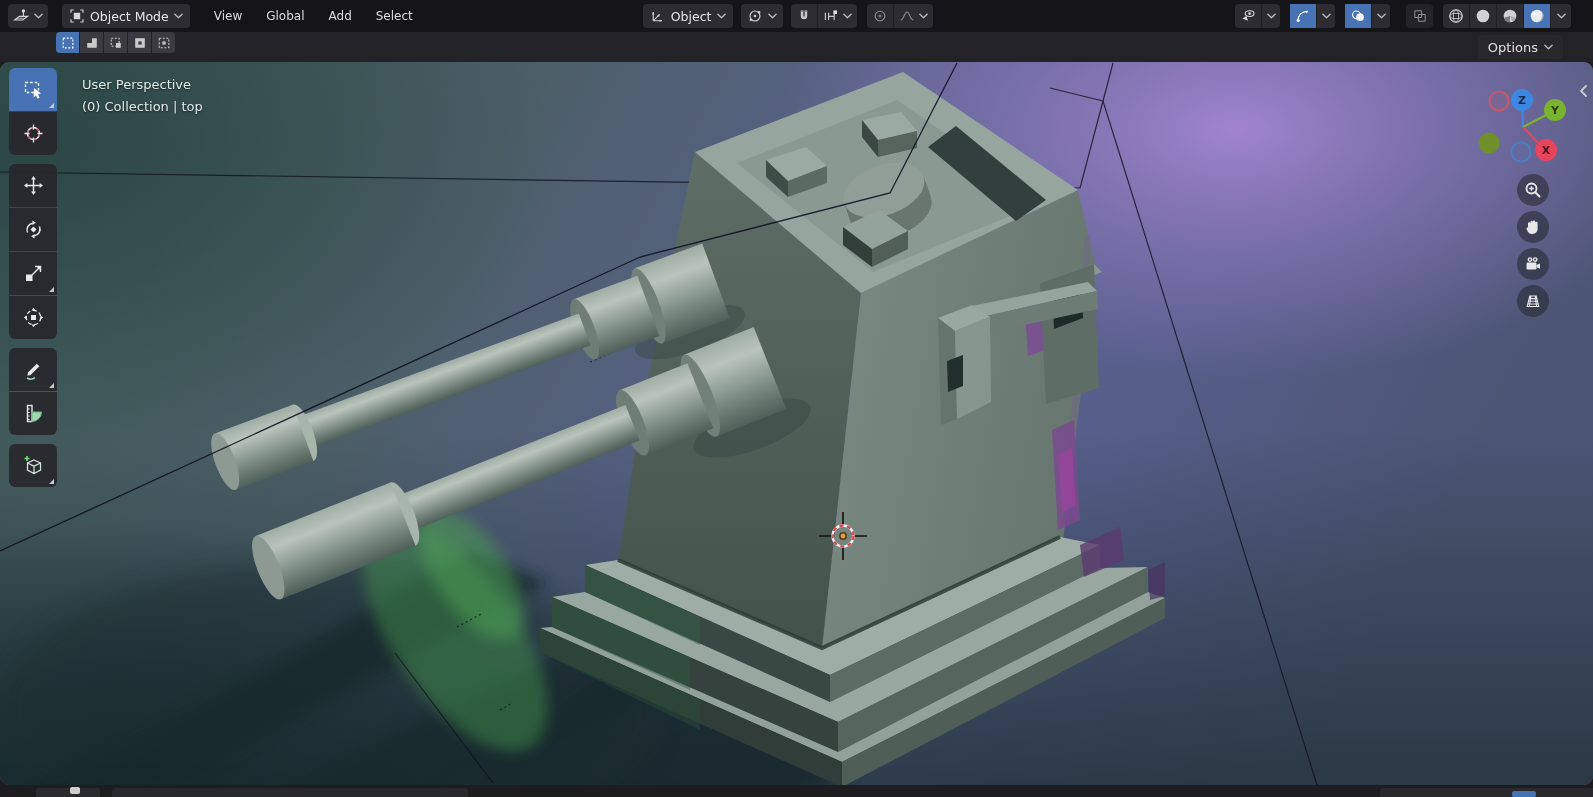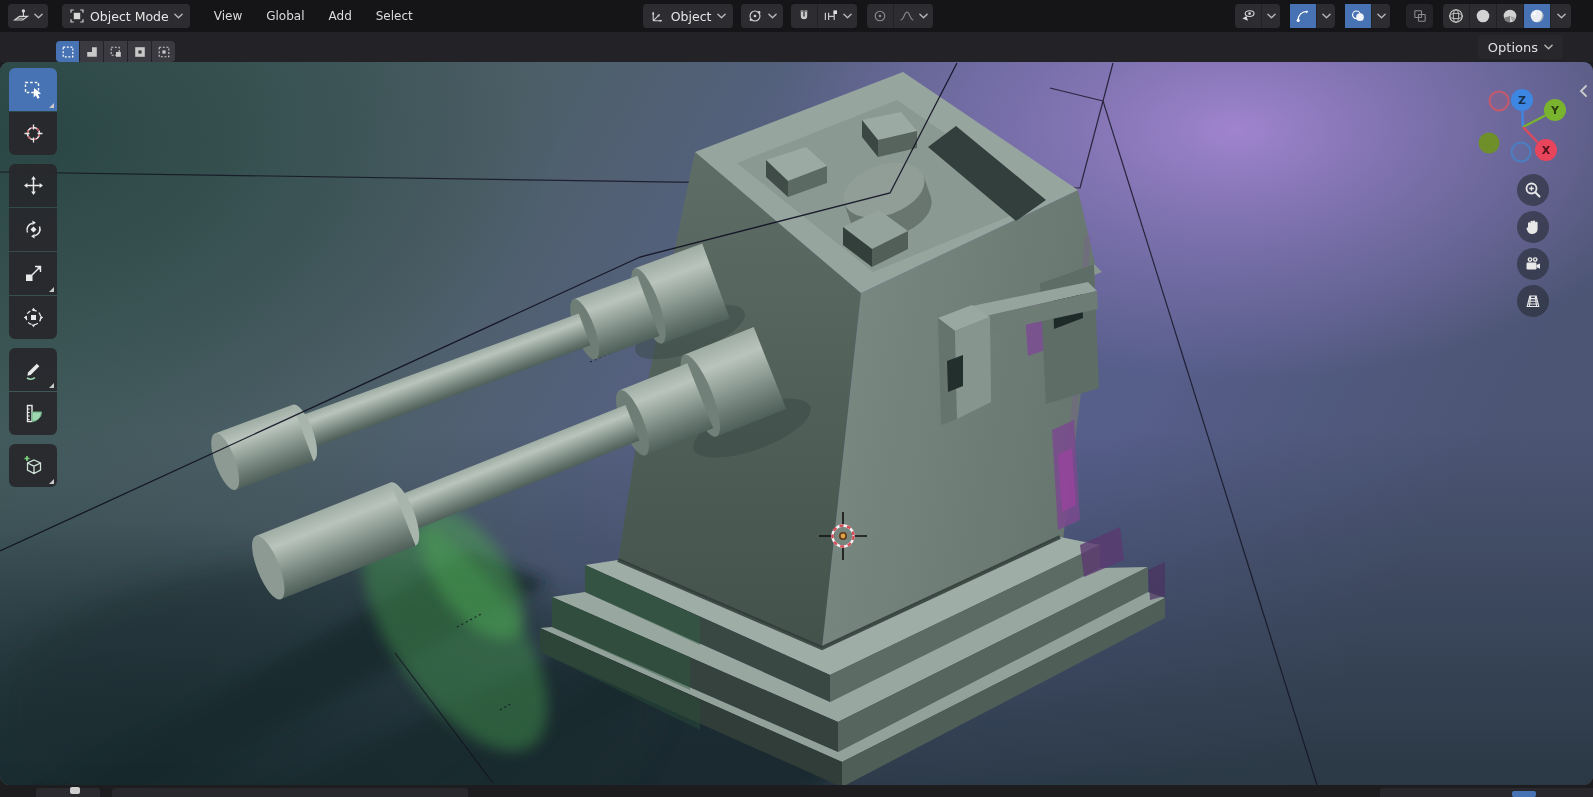--- a/index.html
+++ b/index.html
@@ -13,21 +13,21 @@
   .grp .seg{display:flex;align-items:center;justify-content:center;height:24px;min-width:26px;}
   .grp .seg+.seg{border-left:1px solid #222225;}
   .active-blue{background:#4772b3 !important;}
   .menu{color:#dcdcdc;font-size:12px;padding:0 12px;height:26px;display:flex;align-items:center;border-radius:4px;}
   .chev{width:9px;height:6px;}
   .chev path{fill:none;stroke:#b5b5b5;stroke-width:1.6;stroke-linecap:round;stroke-linejoin:round;}
   .spacer{flex:1;}
   .icon16{width:16px;height:16px;display:block;}
   .icon18{width:18px;height:18px;display:block;}
   
-  .toolheader{position:absolute;left:0;top:32px;width:100%;height:30px;background:#232327;display:flex;align-items:flex-end;}
+  .toolheader{position:absolute;left:0;top:32px;width:100%;height:30px;background:#232327;display:flex;align-items:flex-start;}
   .selmodes{display:flex;gap:1px;margin-left:56px;}
   .selmode{width:23px;height:21px;background:#3a3a40;display:flex;align-items:center;justify-content:center;}
   .selmode:first-child{border-radius:4px 0 0 4px;}
   .selmode:last-child{border-radius:0 4px 4px 0;}
   .options{position:absolute;right:30px;top:3px;display:flex;align-items:center;gap:6px;background:#28282c;border-radius:4px;height:24px;padding:0 10px;color:#e0e0e0;font-size:13px;}
   
   .viewport{position:absolute;left:0;top:62px;width:1593px;height:723px;border-radius:9px;overflow:hidden;}
   .scene{position:absolute;left:0;top:0;}
   .overlay-text{position:absolute;left:82px;top:12px;color:#e3e9e8;font-size:13px;line-height:22px;text-shadow:0 1px 2px rgba(0,0,0,.55);}
   
@@ -466,20 +466,24 @@
           <circle cx="1522" cy="100" r="11" fill="#3d87e2"></circle>
           <circle cx="1555" cy="110" r="11" fill="#7ab32e"></circle>
           <circle cx="1546" cy="150" r="11" fill="#e8445c"></circle>
           <text x="1522" y="104" font-size="11" font-weight="bold" fill="#16304f" text-anchor="middle">Z</text>
           <text x="1555" y="114" font-size="11" font-weight="bold" fill="#2a3d10" text-anchor="middle">Y</text>
           <text x="1546" y="154" font-size="11" font-weight="bold" fill="#4d1019" text-anchor="middle">X</text>
         </g>
       </g>
     </svg>
 
+    <div class="overlay-text">
+      <div>User Perspective</div>
+      <div>(0) Collection | top</div>
+    </div>
 
     <div class="tools">
       <div class="tgroup">
         <div class="tool active">
           <svg class="icon20" viewBox="0 0 21 21">
             <rect x="2.5" y="3.5" width="13" height="10" fill="none" stroke="#fff" stroke-width="1.4" stroke-dasharray="2.6 2"></rect>
             <path d="M11,9 l7,5.6 -3,.7 1.6,3.4 -2.1,1 -1.7,-3.5 -2.2,2.3 z" fill="#fff"></path>
           </svg>
           <div class="sub"></div>
         </div>

